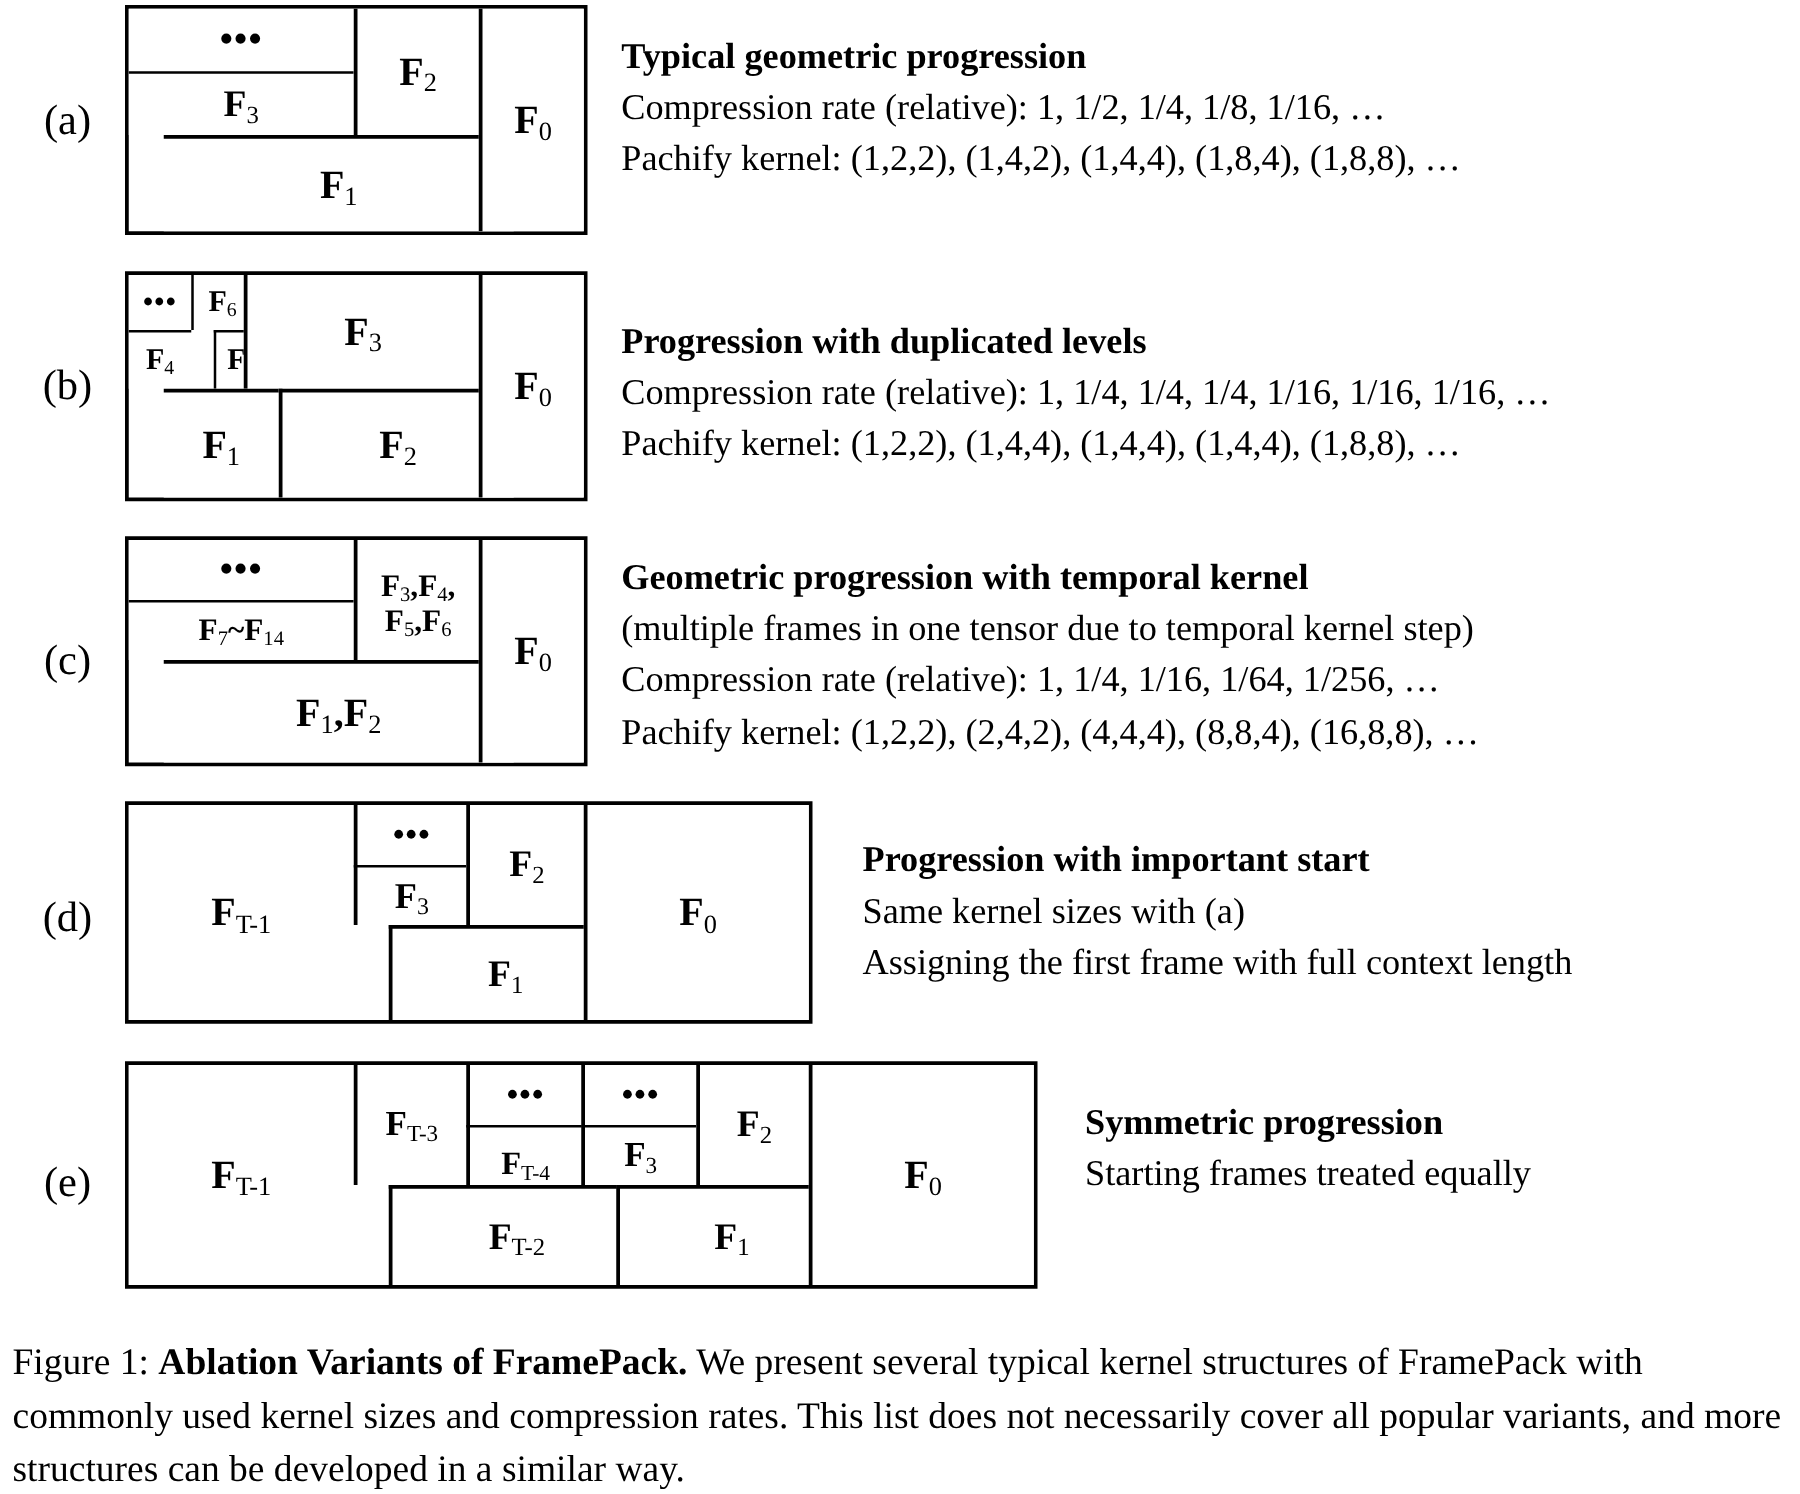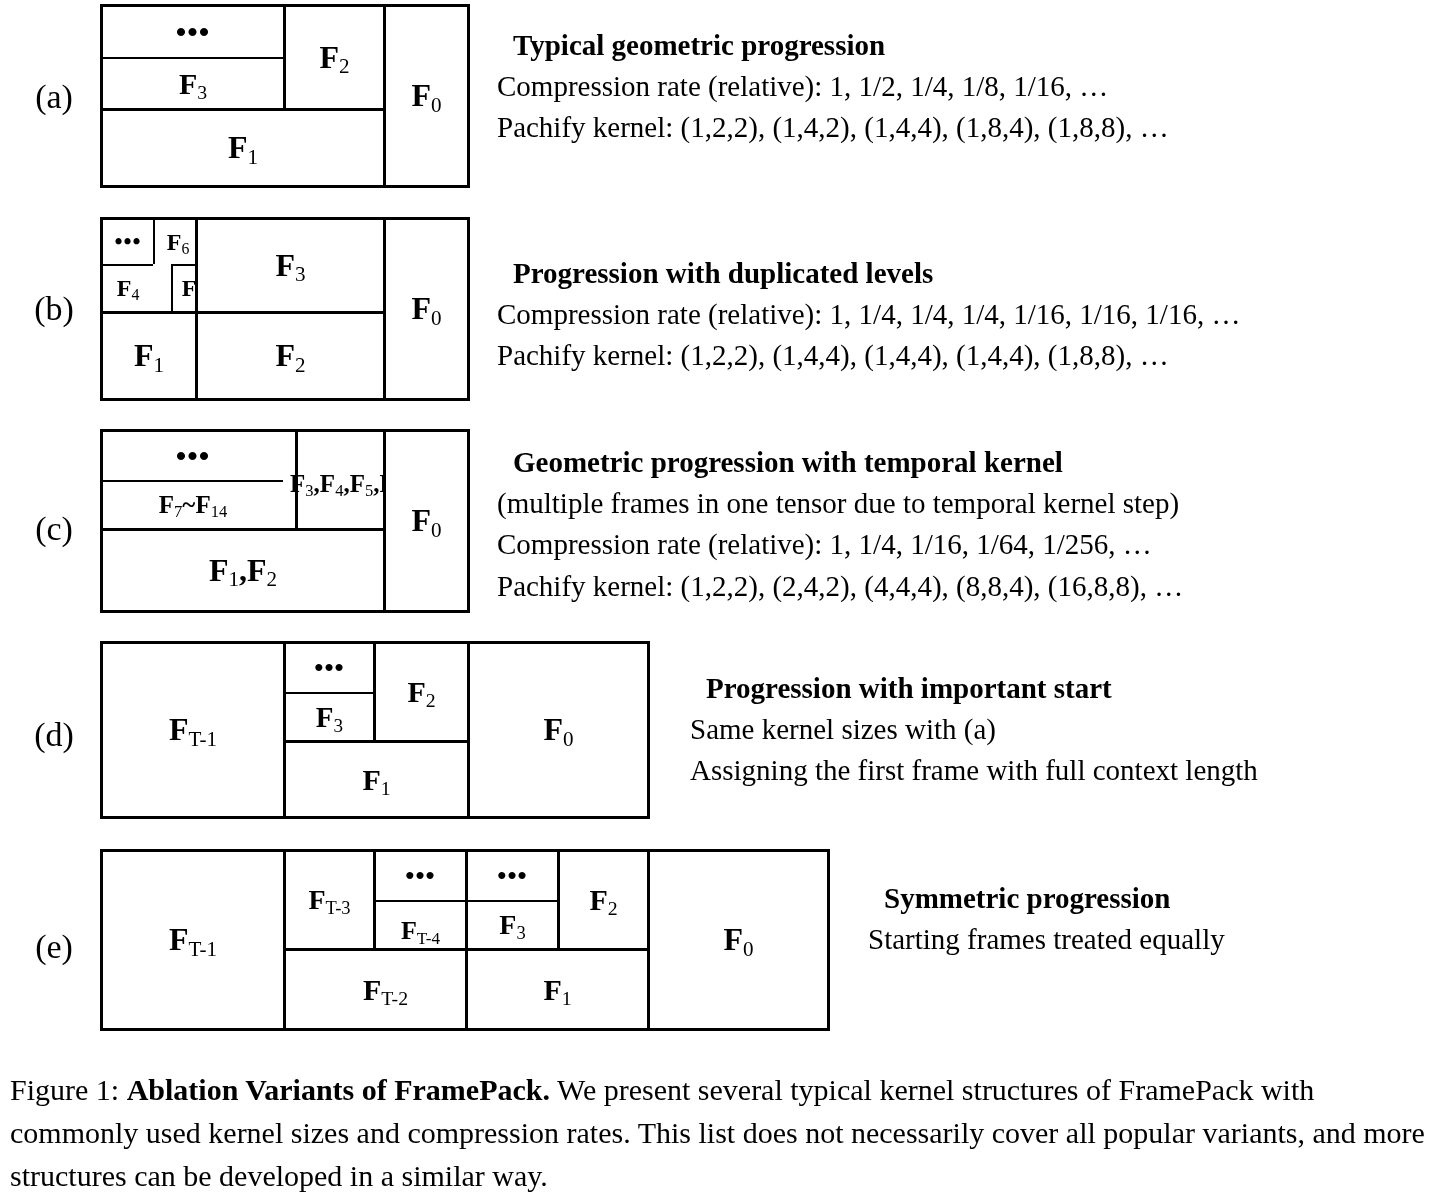--- a/index.html
+++ b/index.html
@@ -50,21 +50,21 @@
   .cell {
     position: absolute;
     box-sizing: border-box;
     display: flex;
     align-items: center;
     justify-content: center;
     text-align: center;
     background: #fff;
   }
   .bl { border-left: 3px solid #000; }
-  .bt { border-top: 3px solid #000; }
+  .bt { border-top: 3px solid #000; margin-left: 28px; }
   .bl2 { border-left: 2px solid #000; }
   .bt2 { border-top: 2px solid #000; }
 
   .fl {
     font-family: "Liberation Serif", "DejaVu Serif", serif;
     font-weight: bold;
     line-height: 1.12;
     white-space: nowrap;
   }
   .fl sub {
@@ -84,21 +84,20 @@
   
   .desc {
     position: absolute;
     font-family: "Liberation Serif", "DejaVu Serif", serif;
   }
   .desc .title {
     font-weight: bold;
     font-size: 29px;
     line-height: 1.42;
     white-space: nowrap;
-    margin-left: 16px;
   }
   .desc .line {
     font-weight: normal;
     font-size: 29px;
     line-height: 1.42;
     white-space: nowrap;
   }
 
   
   .caption {
@@ -198,21 +197,21 @@
     <div class="diagram" style="left:100px;top:9px;width:370px;height:184px;">
 
       <div class="cell" style="left:0px;top:0px;width:180px;height:48px;">
         <span class="dots" style="font-size:30px;">•••</span>
       </div>
 
       <div class="cell bt2" style="left:0px;top:48px;width:180px;height:48px;">
         <span class="fl" style="font-size:25px;"><span>F</span><sub>7</sub><span>~</span><span>F</span><sub>14</sub></span>
       </div>
 
-      <div class="cell bl" style="left:180px;top:0px;width:100px;height:104px;margin-left:12px;">
+      <div class="cell bl" style="left:180px;top:0px;width:100px;height:104px;flex-direction:column;">
         <span class="fl" style="font-size:25px;"><span>F</span><sub>3</sub>,<span>F</span><sub>4</sub>,</span>
         <span class="fl" style="font-size:25px;"><span>F</span><sub>5</sub>,<span>F</span><sub>6</sub></span>
       </div>
 
       <div class="cell bt" style="left:0px;top:96px;width:280px;height:82px;">
         <span class="fl" style="font-size:32px;"><span>F</span><sub>1</sub>,<span>F</span><sub>2</sub></span>
       </div>
 
       <div class="cell bl" style="left:280px;top:0px;width:84px;height:178px;">
         <span class="fl" style="font-size:32px;"><span>F</span><sub>0</sub></span>

